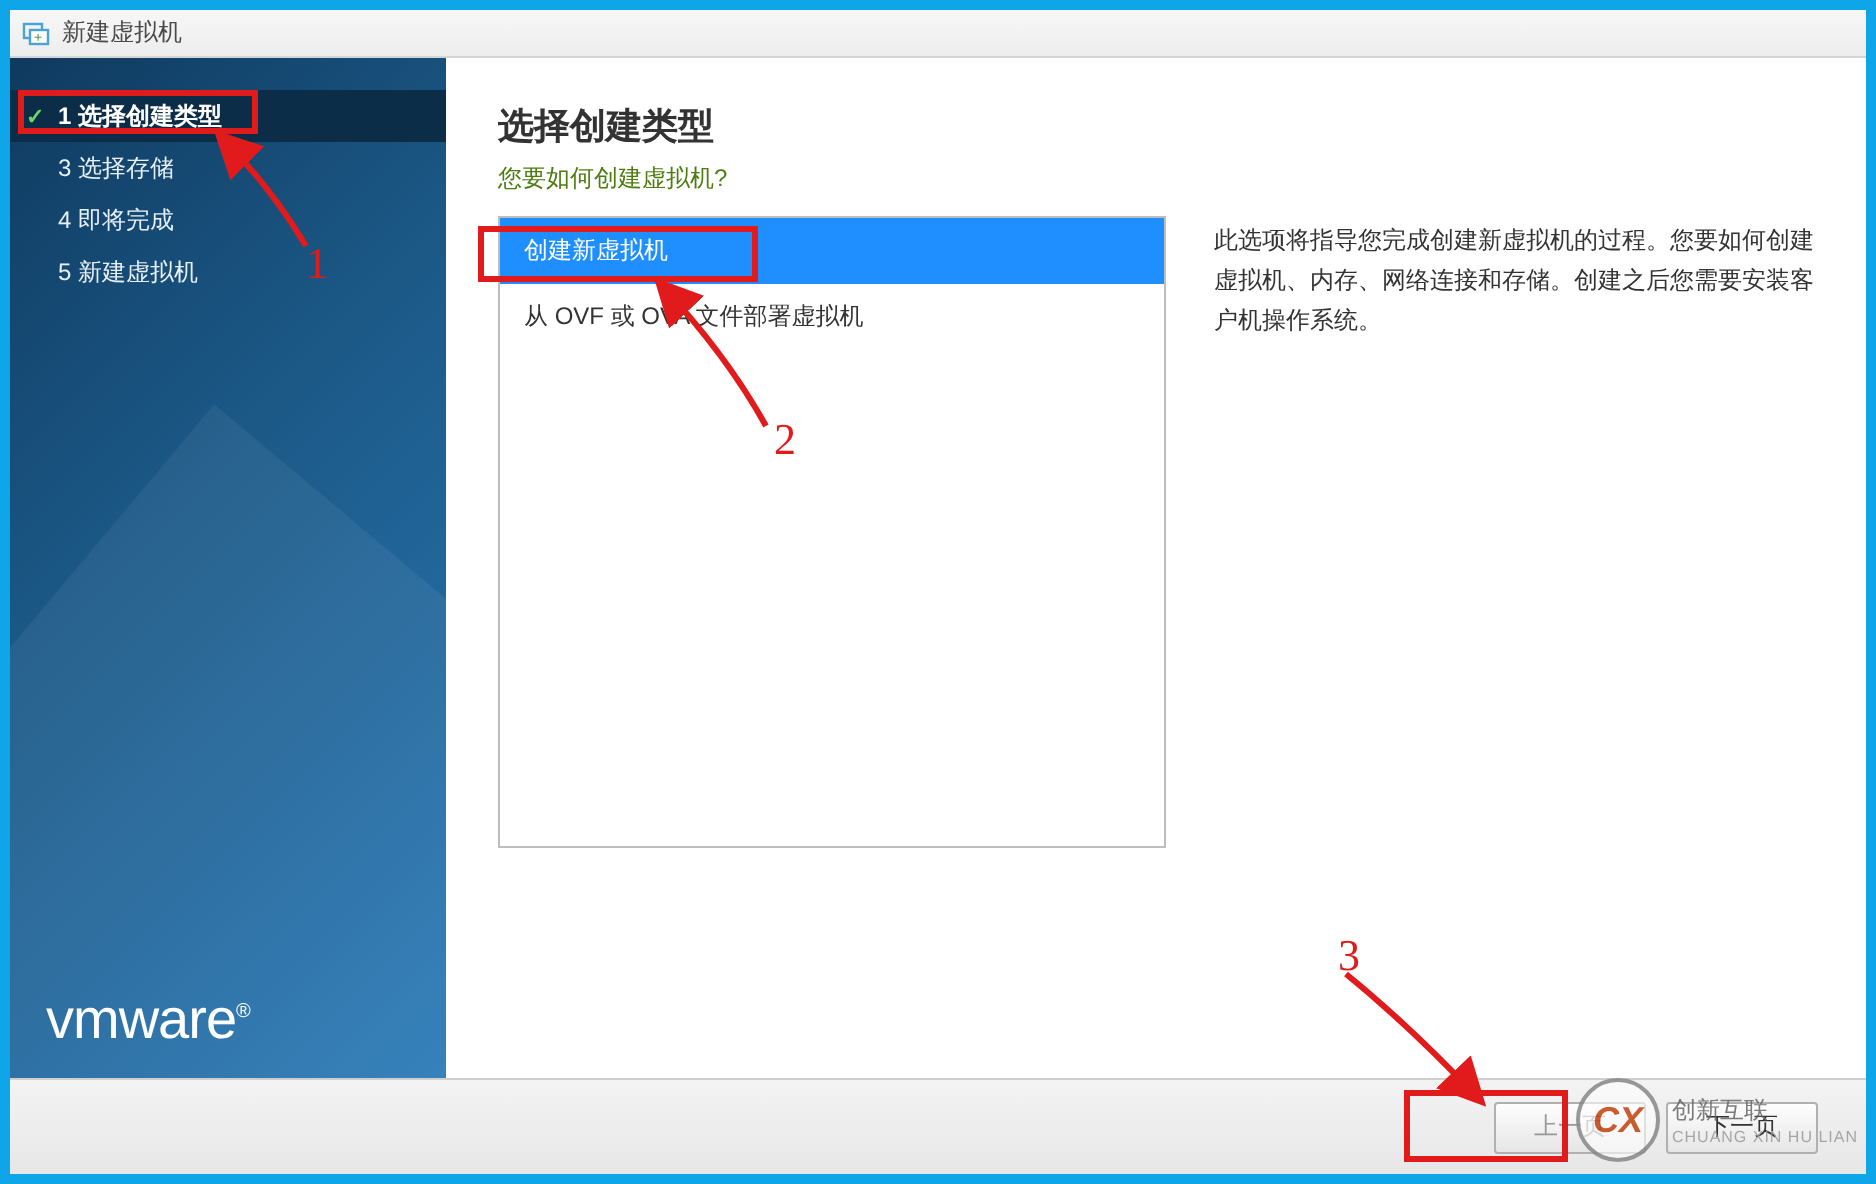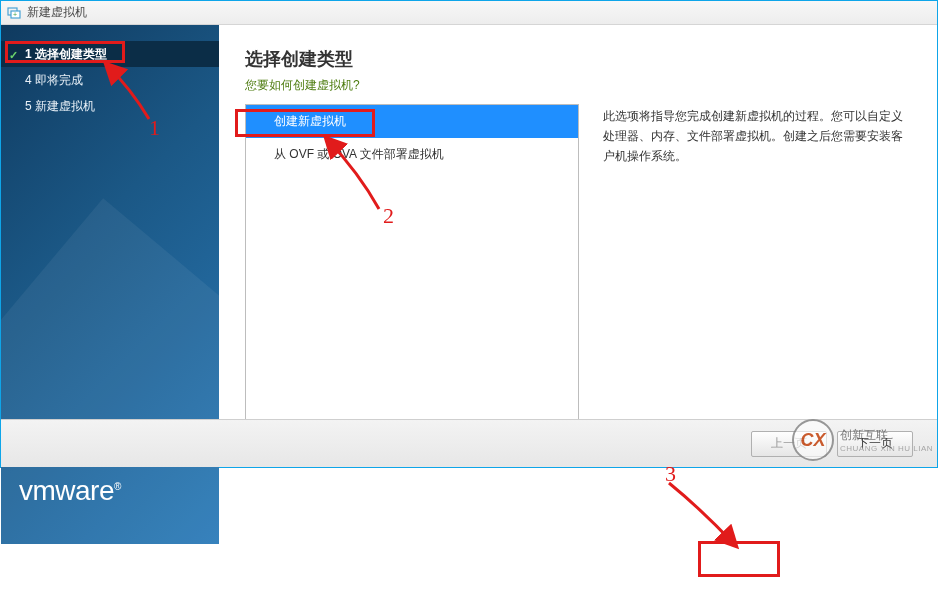--- a/index.html
+++ b/index.html
@@ -7,22 +7,22 @@
   font-family: "Microsoft YaHei", Arial, sans-serif;
   font-size: 12px;
   background: #fff;
   width: 938px;
   height: 592px;
   position: relative;
   overflow: hidden;
 }
 .window {
   width: 938px;
-  height: 468px;
-  border: 1px solid #0ea5e9;
+  height: 592px;
+  border: 5px solid #0ea5e9;
   background: #fff;
   position: relative;
 }
 .titlebar {
   height: 24px;
   background: linear-gradient(#f7f7f7,#ededed);
   border-bottom: 1px solid #d5d5d5;
   display: flex;
   align-items: center;
   padding: 0 6px;
@@ -57,21 +57,21 @@
   background: #0b2d47;
   color: #fff;
   font-weight: bold;
 }
 .step .check {
   position: absolute; left: 8px; top: 5px;
   color: #6bd36b; font-size: 11px;
 }
 .vmware-logo {
   position: absolute;
-  left: 18px; bottom: 37px;
+  left: 18px; bottom: 22px;
   color: #fff;
   font-family: Arial, sans-serif;
   font-size: 28px;
   letter-spacing: -0.5px;
 }
 .vmware-logo .tm { font-size: 10px; vertical-align: super; }
 .main {
   flex: 1;
   padding: 22px 26px 10px 26px;
   position: relative;
@@ -88,21 +88,21 @@
   margin-bottom: 10px;
 }
 .content-row { display: flex; gap: 24px; }
 .option-list {
   width: 334px;
   height: 316px;
   border: 1px solid #bdbdbd;
   background: #fff;
 }
 .option {
-  padding: 8px 28px;
+  padding: 8px 12px;
   font-size: 12px;
   color: #333;
   cursor: pointer;
 }
 .option.selected {
   background: #1f8fff;
   color: #fff;
 }
 .desc {
   flex: 1;
@@ -183,20 +183,24 @@
     </span>
     <span>新建虚拟机</span>
   </div>
 
   <div class="body">
     <div class="sidebar">
       <div class="step active">
         <span class="check">✓</span>
         <span>1</span>
         <span>选择创建类型</span>
+      </div>
+      <div class="step">
+        <span>3</span>
+        <span>选择存储</span>
       </div>
       <div class="step">
         <span>4</span>
         <span>即将完成</span>
       </div>
       <div class="step">
         <span>5</span>
         <span>新建虚拟机</span>
       </div>
       <div class="vmware-logo">
@@ -209,21 +213,21 @@
       <div class="subtitle">您要如何创建虚拟机?</div>
       <div class="content-row">
         <div class="option-list">
           <div class="option selected">
             <span>创建新虚拟机</span>
           </div>
           <div class="option">
             <span>从 OVF 或 OVA 文件部署虚拟机</span>
           </div>
         </div>
-        <div class="desc">此选项将指导您完成创建新虚拟机的过程。您可以自定义处理器、内存、文件部署虚拟机。创建之后您需要安装客户机操作系统。</div>
+        <div class="desc">此选项将指导您完成创建新虚拟机的过程。您要如何创建虚拟机、内存、网络连接和存储。创建之后您需要安装客户机操作系统。</div>
       </div>
     </div>
   </div>
 
   <div class="footer">
     <button class="btn disabled">上一页</button>
     <button class="btn">下一页</button>
   </div>
 
   <div class="hl hl1"></div>

